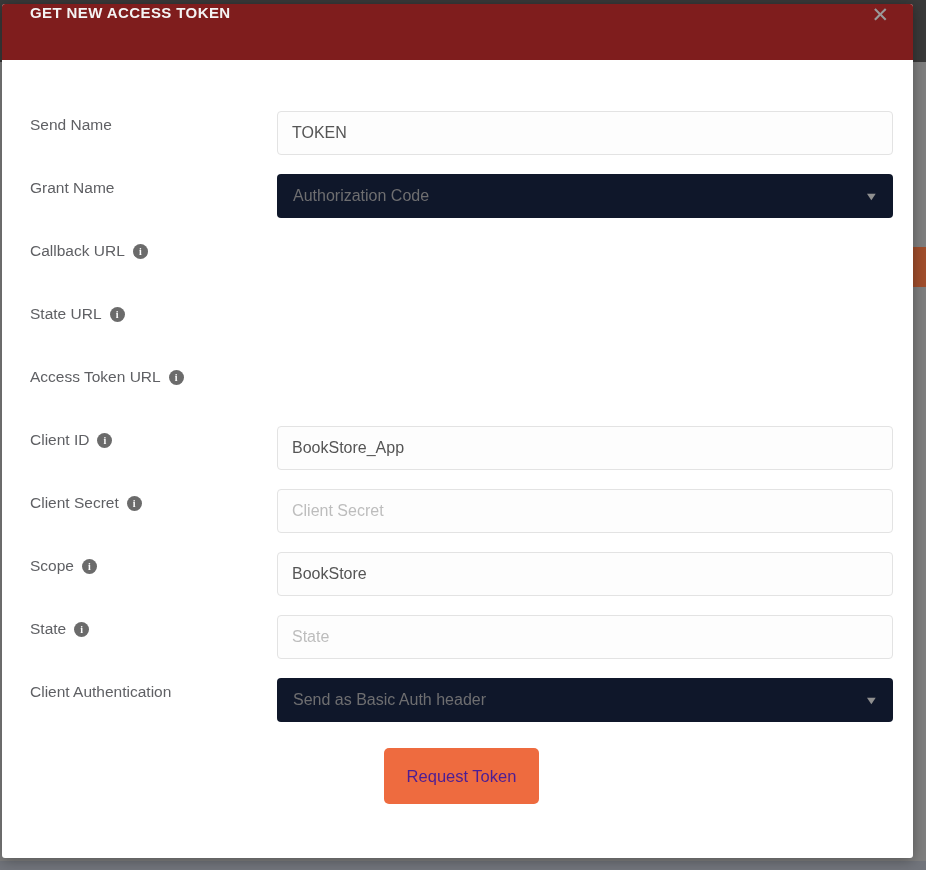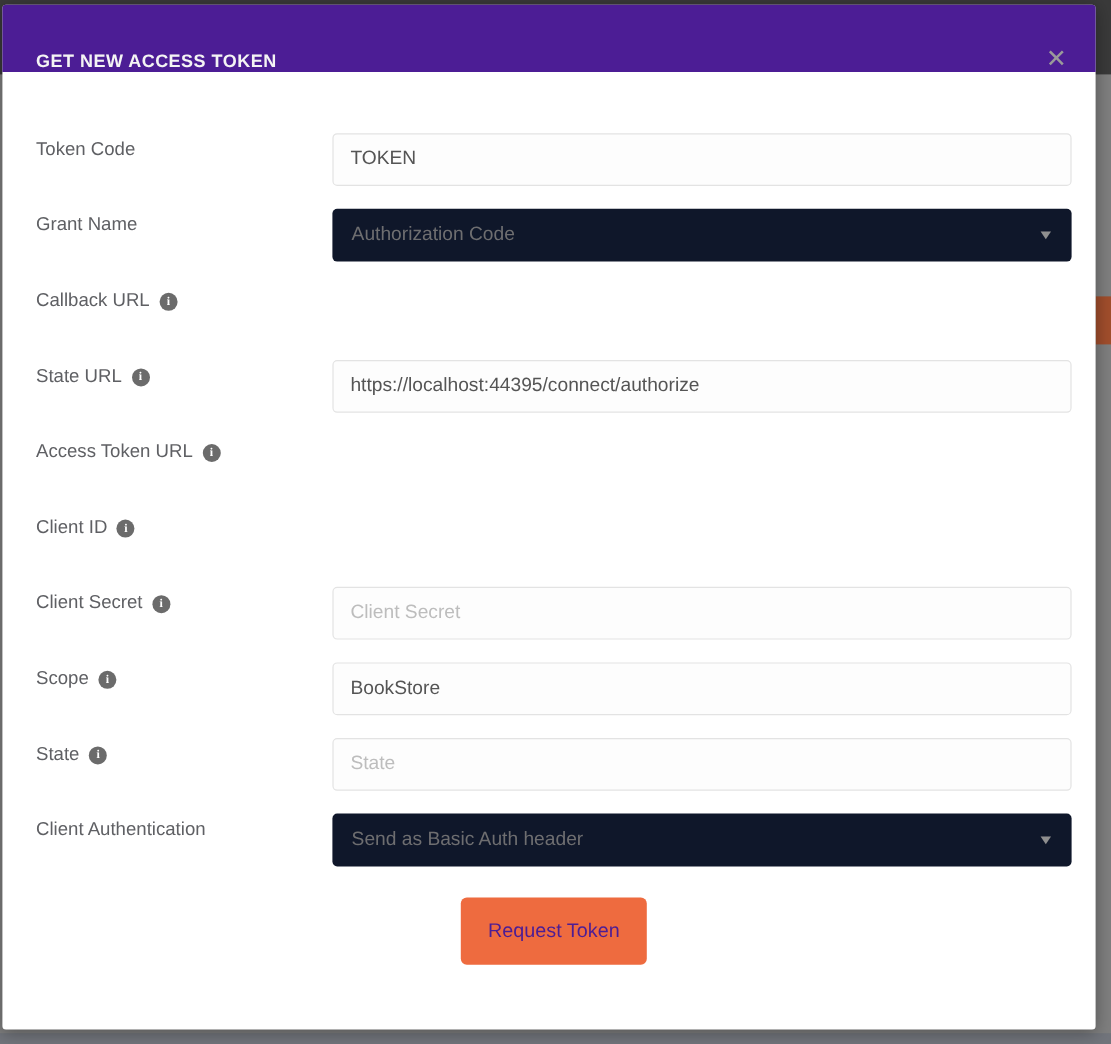--- a/index.html
+++ b/index.html
@@ -18,26 +18,26 @@
     position: absolute;
     left: 2px; top: 4px;
     width: 911px; height: 854px;
     background: #ffffff;
     border-radius: 3px;
     box-shadow: 0 2px 14px rgba(0,0,0,0.35);
     display: flex;
     flex-direction: column;
   }
   .modal-header {
-    background: #4c1d95;
+    background: #7f1d1d;
     height: 56px;
     flex: 0 0 56px;
     border-radius: 3px 3px 0 0;
     display: flex;
-    align-items: flex-end;
+    align-items: flex-start;
     padding: 0 24px 0 28px;
   }
   .modal-title {
     color: #f4f4f4;
     font-size: 15px;
     font-weight: 700;
     letter-spacing: 0.4px;
   }
   .close-btn {
     margin-left: auto;
@@ -135,21 +135,21 @@
 
 <div class="modal">
   <div class="modal-header">
     <span class="modal-title">GET NEW ACCESS TOKEN</span>
     <span class="close-btn">✕</span>
   </div>
   <div class="modal-body">
     <div id="form-rows">
   <div class="form-row">
     <div class="row-label">
-      <span class="label-text">Token Code</span>
+      <span class="label-text">Send Name</span>
 
     </div>
     <div class="field-cell">
       <input class="text-input" type="text" value="TOKEN" style="">
       
     </div>
   </div>
 
   <div class="form-row">
     <div class="row-label">
@@ -170,37 +170,37 @@
       <span class="label-text">Callback URL</span>
       <span class="info-icon">i</span>
     </div>
   </div>
 
   <div class="form-row">
     <div class="row-label">
       <span class="label-text">State URL</span>
       <span class="info-icon">i</span>
     </div>
-    <div class="field-cell">
-      <input class="text-input" type="text" value="https://localhost:44395/connect/authorize" style="">
-      
-    </div>
   </div>
 
   <div class="form-row">
     <div class="row-label">
       <span class="label-text">Access Token URL</span>
       <span class="info-icon">i</span>
     </div>
   </div>
 
   <div class="form-row">
     <div class="row-label">
       <span class="label-text">Client ID</span>
       <span class="info-icon">i</span>
+    </div>
+    <div class="field-cell">
+      <input class="text-input" type="text" value="BookStore_App" style="">
+      
     </div>
   </div>
 
   <div class="form-row">
     <div class="row-label">
       <span class="label-text">Client Secret</span>
       <span class="info-icon">i</span>
     </div>
     <div class="field-cell">
       <input class="text-input" type="text" placeholder="Client Secret" style="">

